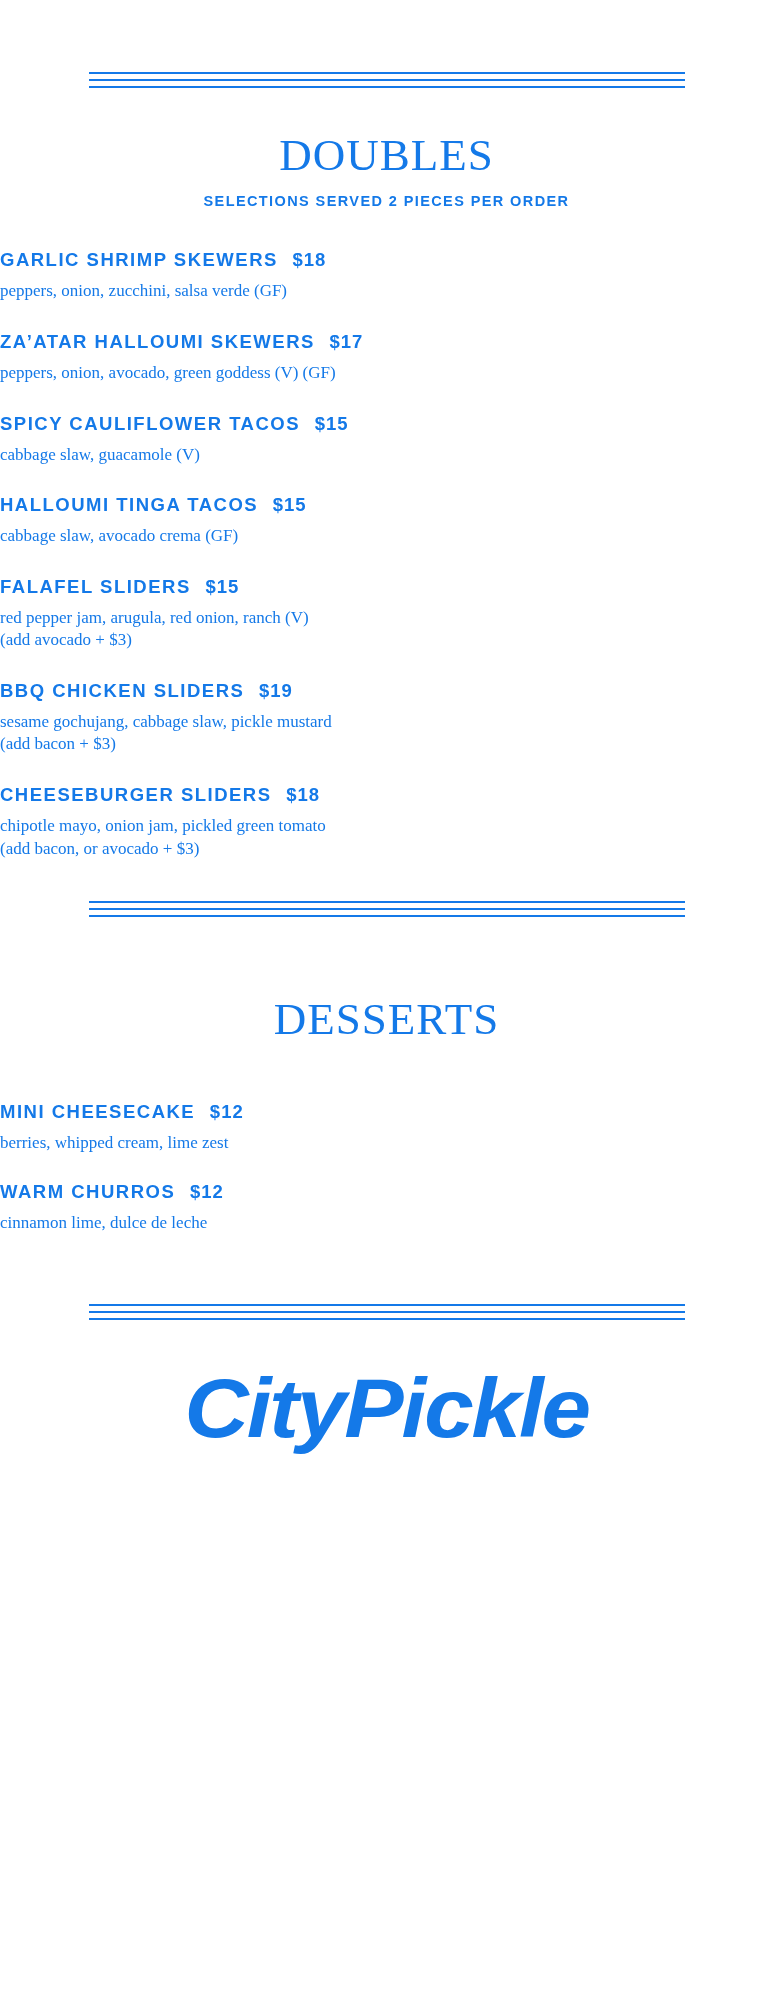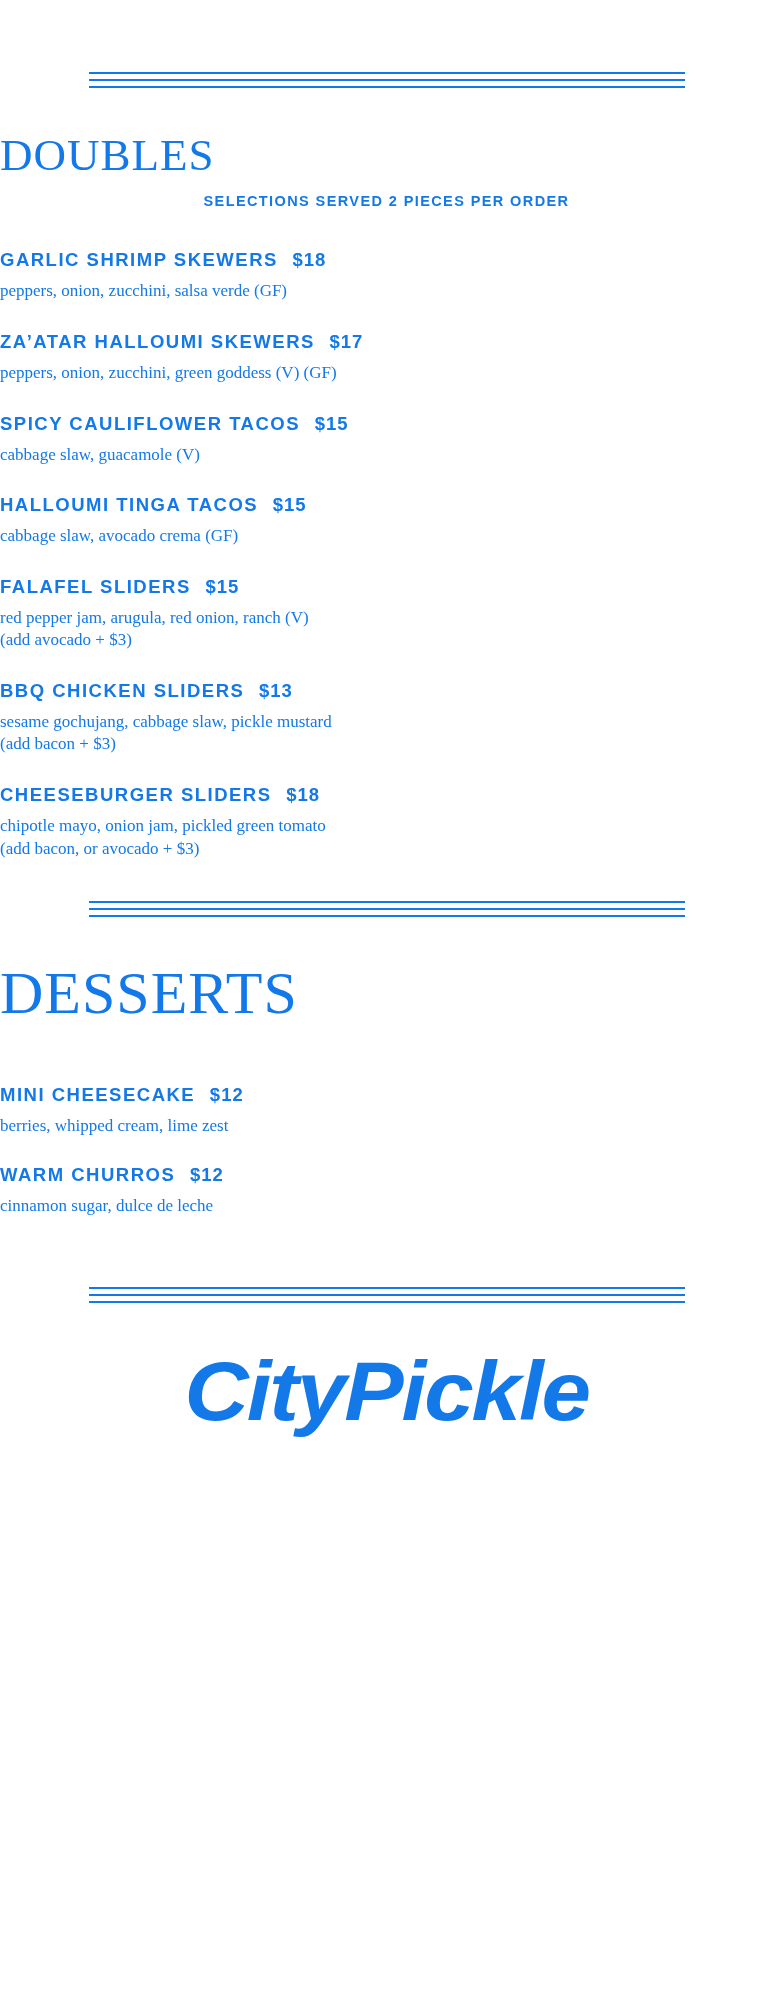--- a/index.html
+++ b/index.html
@@ -32,20 +32,21 @@
     background: #1479e8;
     margin-bottom: 5px;
   }
   .rule .line:last-child { margin-bottom: 0; }
 
   .rule-top { padding-top: 72px; }
   .rule-mid { padding-top: 30px; }
   .rule-bot { padding-top: 44px; }
 
   .section-title {
+    text-align: center;
     font-family: "Liberation Serif", serif;
     font-weight: normal;
     color: #1479e8;
     letter-spacing: 1px;
   }
   .title-doubles {
     font-size: 45px;
     margin: 44px 0 0 0;
     line-height: 1.05;
   }
@@ -81,22 +82,22 @@
   }
   .item-desc {
     font-family: "Liberation Serif", serif;
     font-size: 17px;
     color: #1479e8;
     margin-top: 9px;
     line-height: 1.32;
   }
 
   .title-desserts {
-    font-size: 60px;
-    margin: 42px 0 0 0;
+    font-size: 45px;
+    margin: 76px 0 0 0;
   }
   .desserts .items { margin-top: 56px; }
   .desserts .item { margin-bottom: 26px; }
 
   .logo-wrap {
     margin-top: 46px;
     text-align: center;
     padding-bottom: 60px;
   }
   .logo {
@@ -134,21 +135,21 @@
           <span class="price">$18</span>
         </div>
         <div class="item-desc">peppers, onion, zucchini, salsa verde  (GF)</div>
       </div>
 
       <div class="item">
         <div class="item-head">
           <span>ZA’ATAR HALLOUMI SKEWERS</span>
           <span class="price">$17</span>
         </div>
-        <div class="item-desc">peppers, onion, zucchini, green goddess  (V) (GF)</div>
+        <div class="item-desc">peppers, onion, avocado, green goddess  (V) (GF)</div>
       </div>
 
       <div class="item">
         <div class="item-head">
           <span>SPICY CAULIFLOWER TACOS</span>
           <span class="price">$15</span>
         </div>
         <div class="item-desc">cabbage slaw, guacamole (V)</div>
       </div>
 
@@ -164,21 +165,21 @@
         <div class="item-head">
           <span>FALAFEL SLIDERS</span>
           <span class="price">$15</span>
         </div>
         <div class="item-desc">red pepper jam, arugula, red onion, ranch (V)<br>(add avocado + $3)</div>
       </div>
 
       <div class="item">
         <div class="item-head">
           <span>BBQ CHICKEN SLIDERS</span>
-          <span class="price">$13</span>
+          <span class="price">$19</span>
         </div>
         <div class="item-desc">sesame gochujang, cabbage slaw, pickle mustard<br>(add bacon + $3)</div>
       </div>
 
       <div class="item">
         <div class="item-head">
           <span>CHEESEBURGER SLIDERS</span>
           <span class="price">$18</span>
         </div>
         <div class="item-desc">chipotle mayo, onion jam, pickled green tomato<br>(add bacon, or avocado + $3)</div>
@@ -204,21 +205,21 @@
           <span class="price">$12</span>
         </div>
         <div class="item-desc">berries, whipped cream, lime zest</div>
       </div>
 
       <div class="item">
         <div class="item-head">
           <span>WARM CHURROS</span>
           <span class="price">$12</span>
         </div>
-        <div class="item-desc">cinnamon sugar, dulce de leche</div>
+        <div class="item-desc">cinnamon lime, dulce de leche</div>
       </div>
 
     </div>
   </div>
 
   <div class="rule rule-bot">
     <div class="line"></div>
     <div class="line"></div>
     <div class="line"></div>
   </div>

